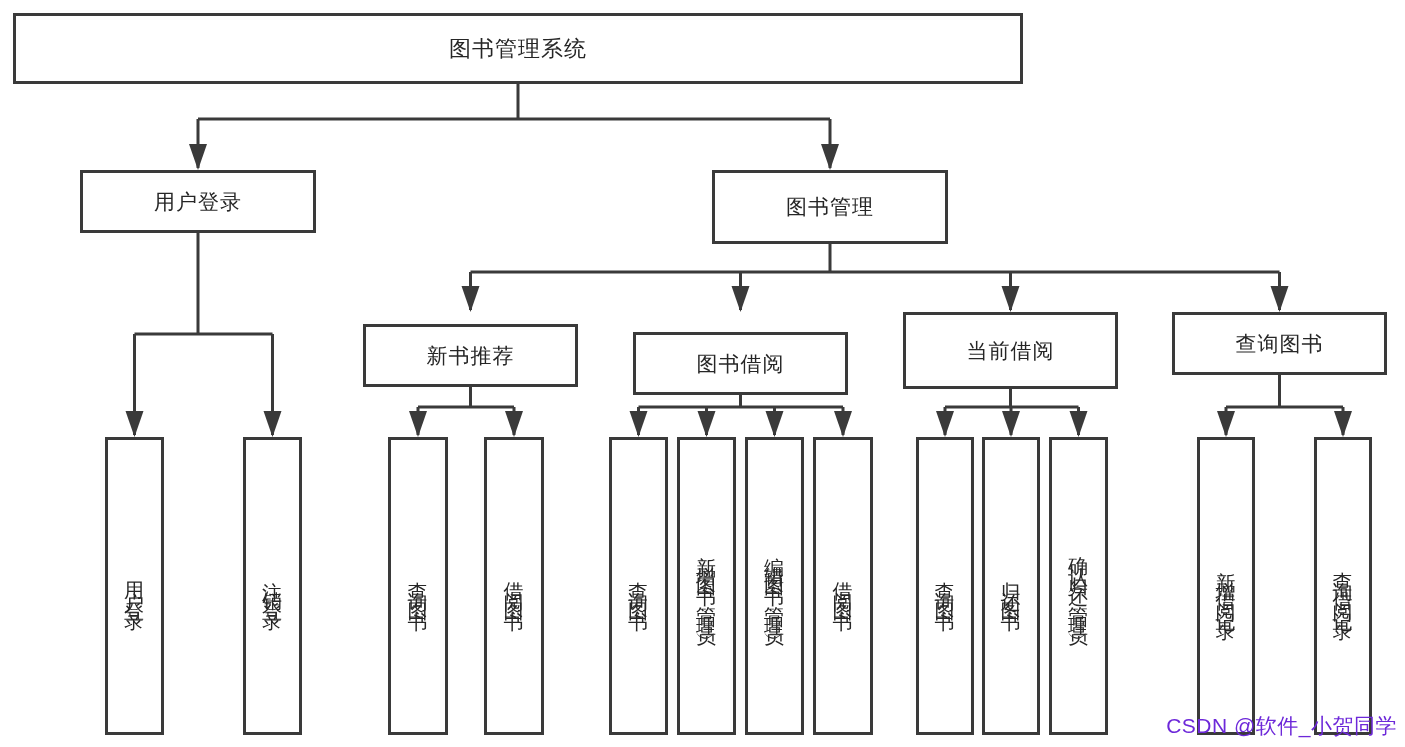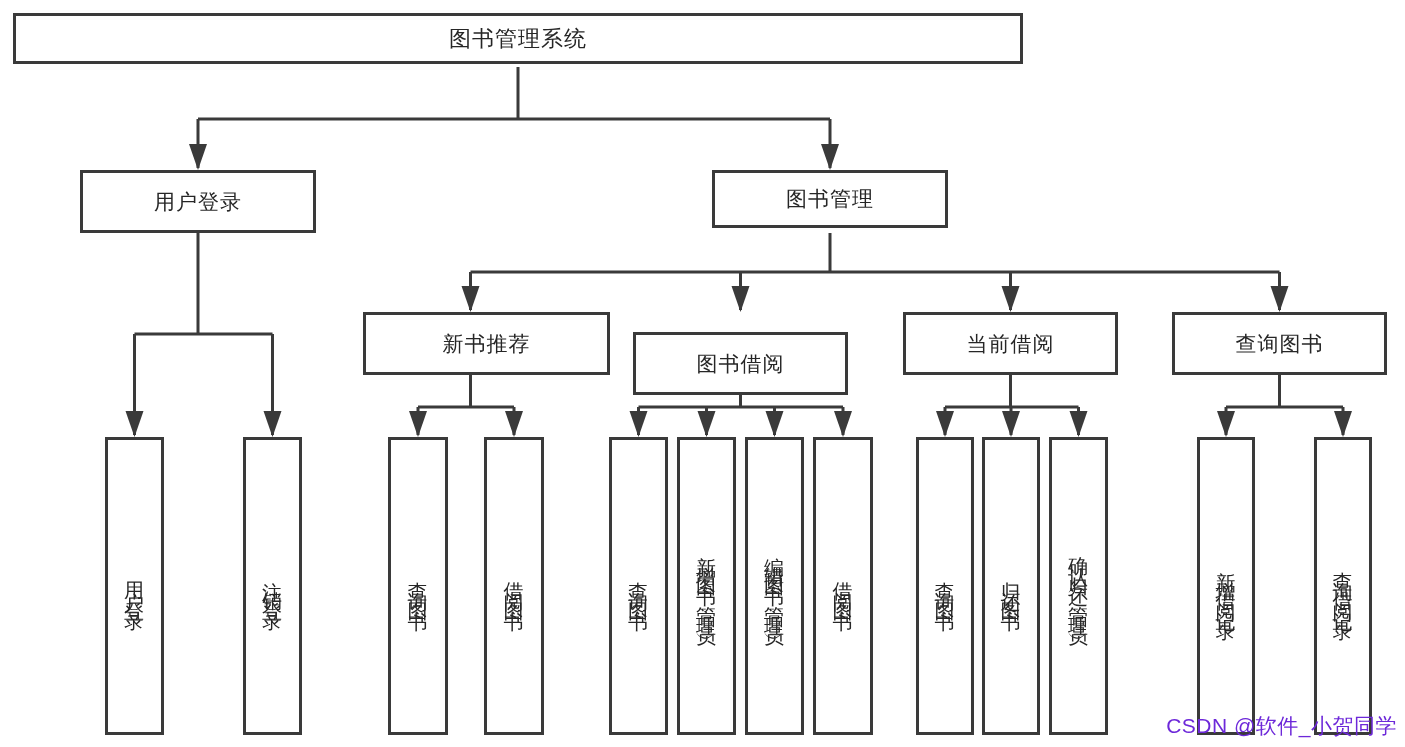--- a/index.html
+++ b/index.html
@@ -86,28 +86,28 @@
       <polygon points="765.5,411 783.5,411 774.5,437"></polygon>
       <polygon points="834,411 852,411 843,437"></polygon>
       <polygon points="936,411 954,411 945,437"></polygon>
       <polygon points="1002,411 1020,411 1011,437"></polygon>
       <polygon points="1069.5,411 1087.5,411 1078.5,437"></polygon>
       <polygon points="1217,411 1235,411 1226,437"></polygon>
       <polygon points="1334,411 1352,411 1343,437"></polygon>
     </g>
   </svg>
 
-  <div class="node root" style="left:13px; top:13px; width:1010px; height:51px;">图书管理系统</div>
+  <div class="node root" style="left:13px; top:13px; width:1010px; height:71px;">图书管理系统</div>
 
   <div class="node" style="left:80px; top:170px; width:236px; height:63px;">用户登录</div>
-  <div class="node" style="left:712px; top:170px; width:236px; height:58px;">图书管理</div>
+  <div class="node" style="left:712px; top:170px; width:236px; height:74px;">图书管理</div>
 
-  <div class="node" style="left:363px; top:312px; width:247px; height:63px;">新书推荐</div>
+  <div class="node" style="left:363px; top:324px; width:215px; height:63px;">新书推荐</div>
   <div class="node" style="left:633px; top:312px; width:215px; height:63px;margin-top:20px;">图书借阅</div>
-  <div class="node" style="left:903px; top:312px; width:215px; height:63px;">当前借阅</div>
+  <div class="node" style="left:903px; top:312px; width:215px; height:77px;">当前借阅</div>
   <div class="node" style="left:1172px; top:312px; width:215px; height:63px;">查询图书</div>
 
   <div class="leaf" style="left:105px; top:437px; width:59px; height:298px;">用户登录</div>
   <div class="leaf" style="left:243px; top:437px; width:59px; height:298px;">注销登录</div>
 
   <div class="leaf" style="left:388px; top:437px; width:60px; height:298px;">查询图书</div>
   <div class="leaf" style="left:484px; top:437px; width:60px; height:298px;">借阅图书</div>
 
   <div class="leaf" style="left:609px; top:437px; width:59px; height:298px;">查询图书</div>
   <div class="leaf" style="left:677px; top:437px; width:59px; height:298px;">新增图书（管理员）</div>

